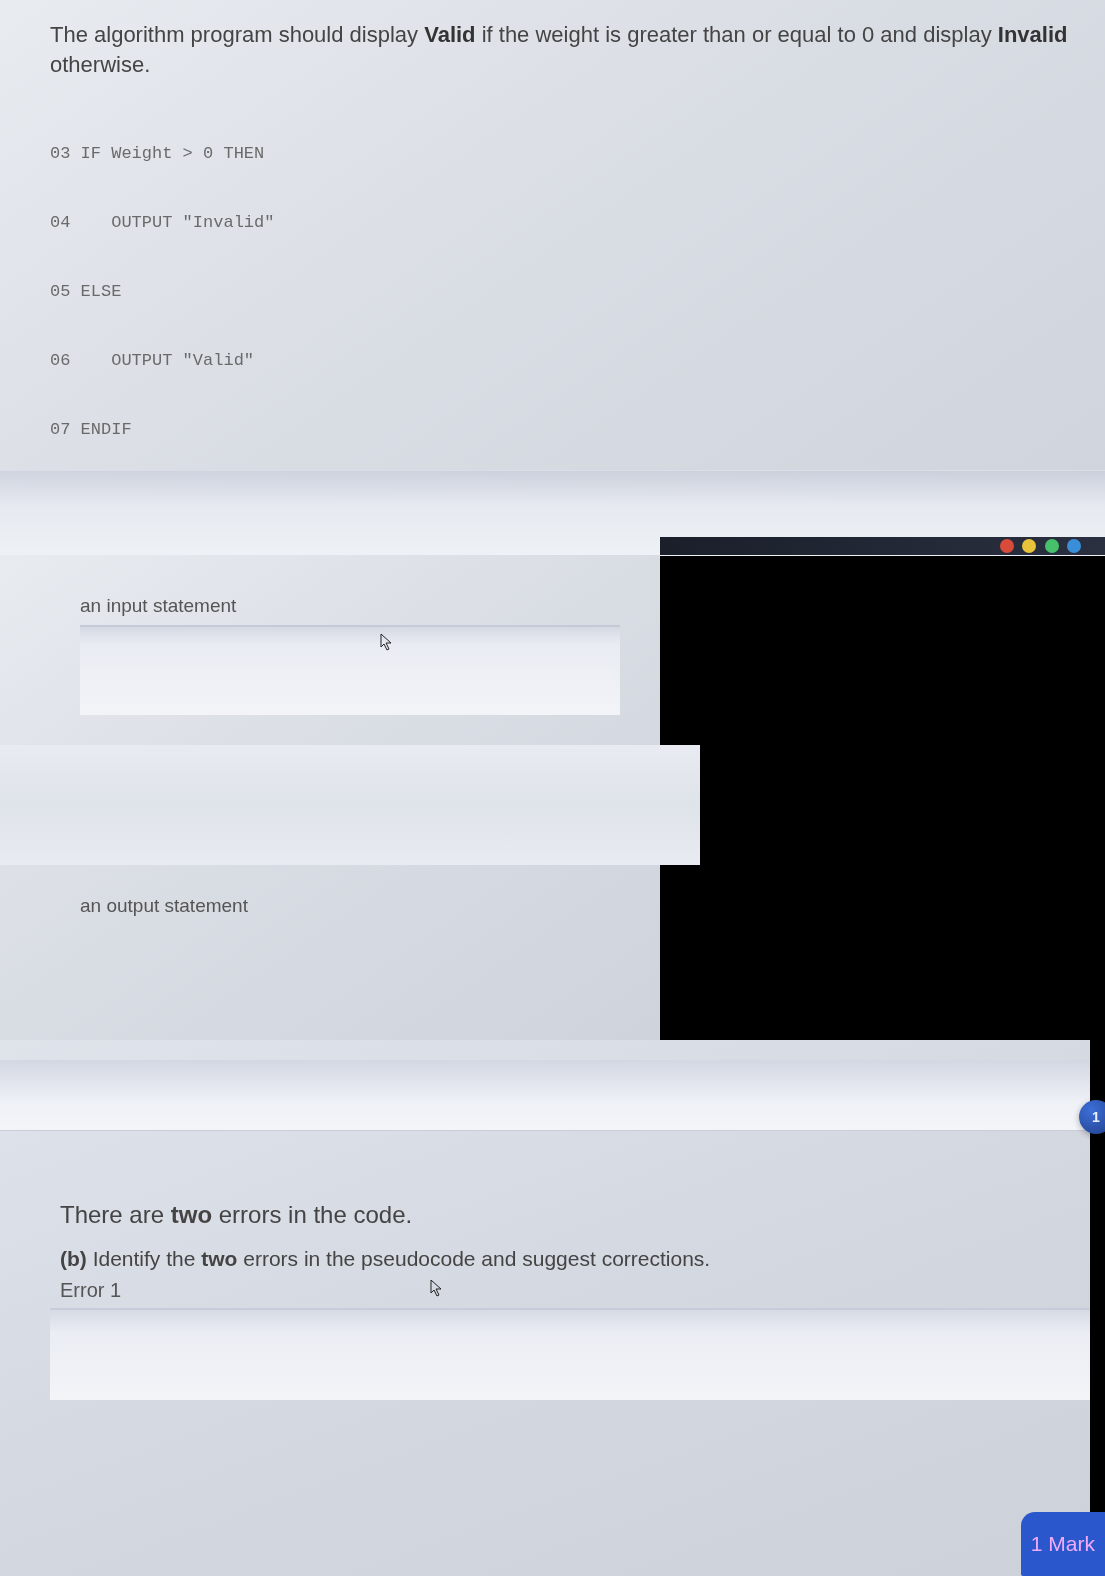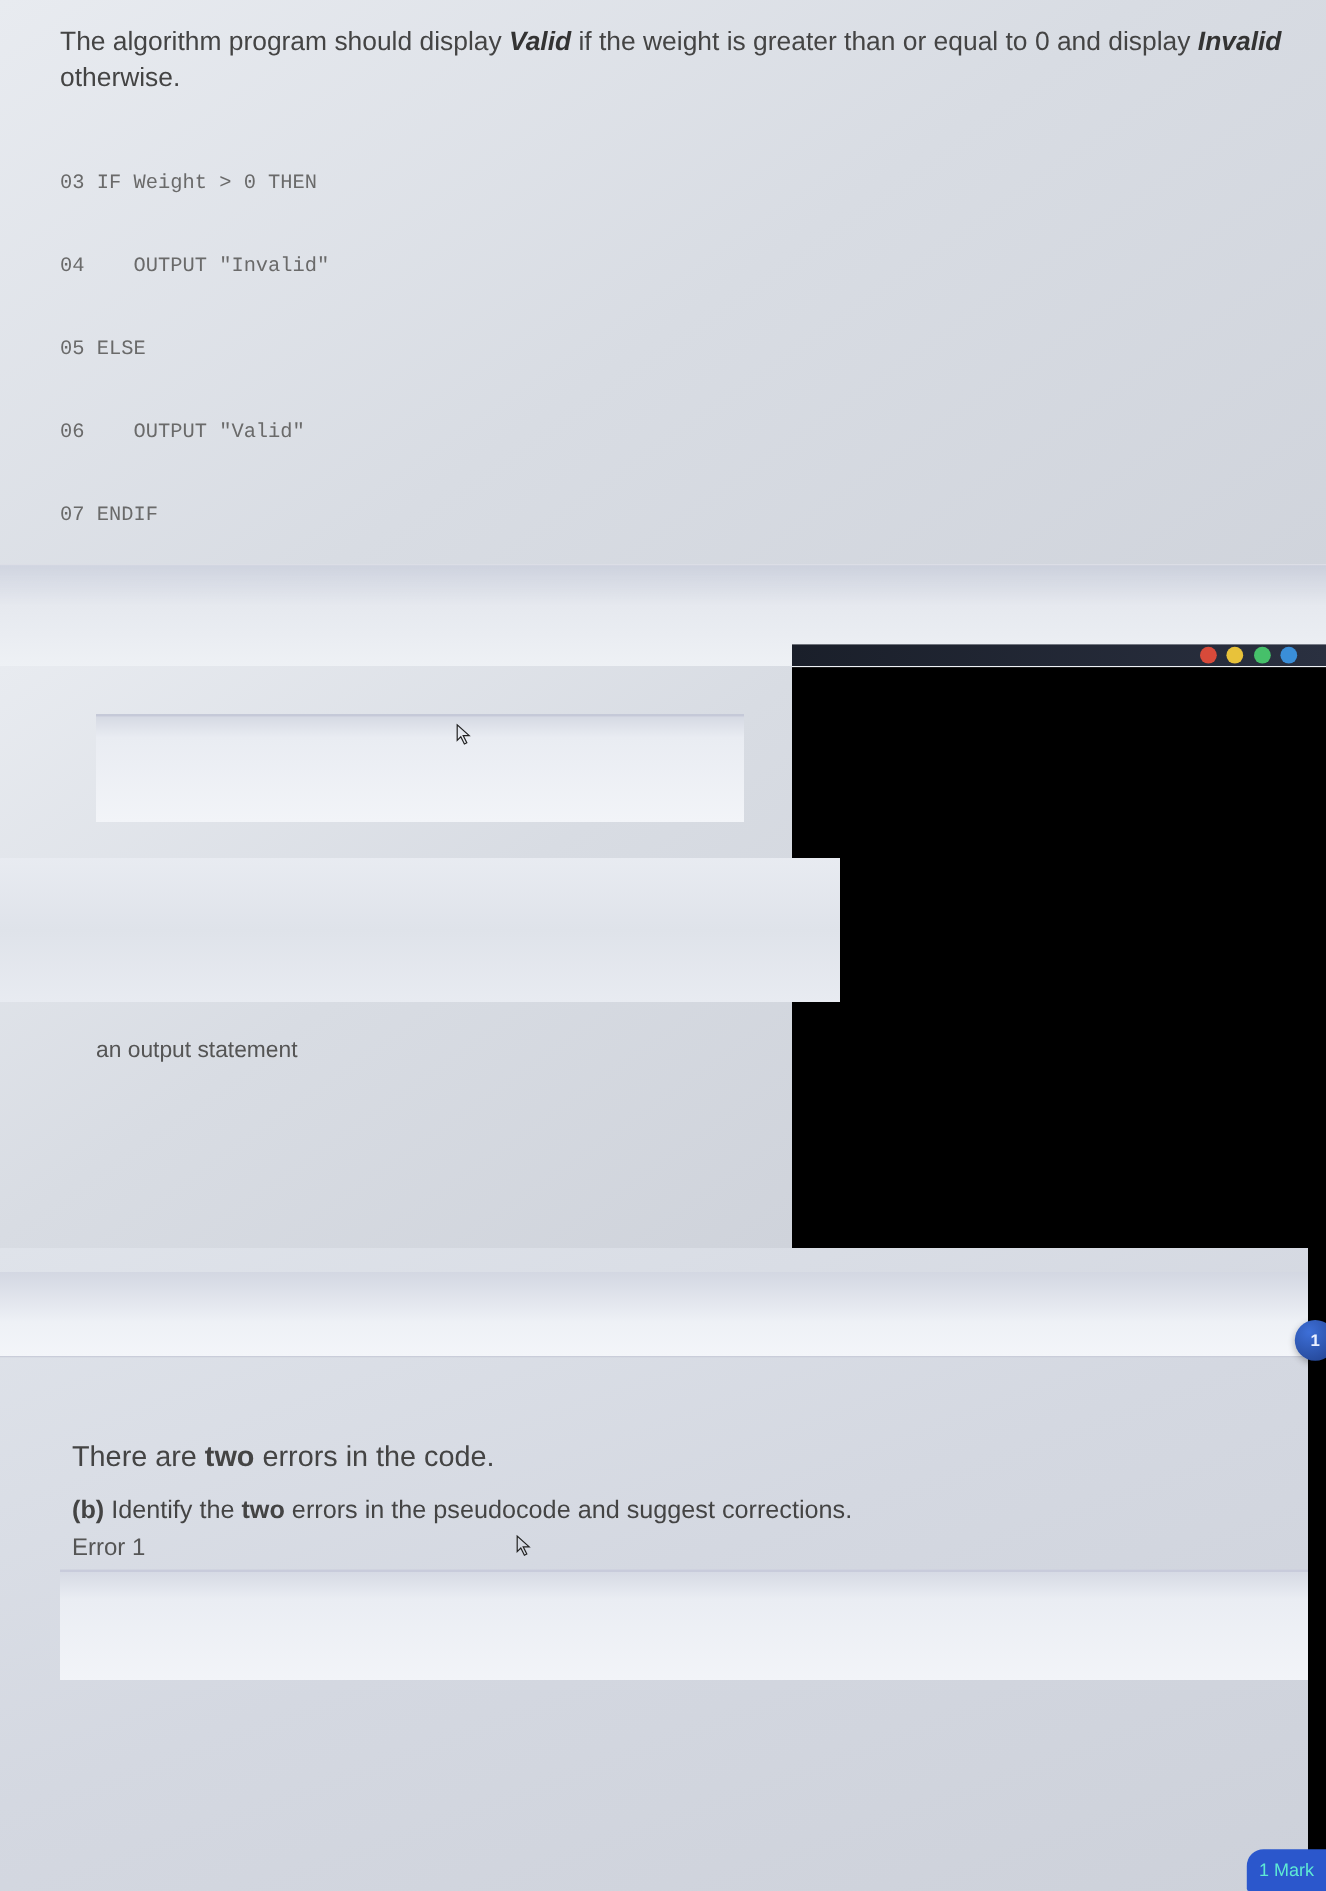--- a/index.html
+++ b/index.html
@@ -31,21 +31,21 @@
     font-weight: bold;
     color: #2b2b2b;
     margin: 0 0 20px 0;
   }
   .intro {
     font-size: 22px;
     color: #444;
     line-height: 1.35;
     margin-bottom: 18px;
   }
-  .intro b { font-weight: bold; color: #333; font-style: italic; }
+  .intro b { font-weight: bold; color: #333; }
   .code {
     font-family: "Courier New", monospace;
     font-size: 17px;
     color: #6a6a6a;
     line-height: 1.35;
     white-space: pre;
     margin-bottom: 18px;
   }
   .part-a {
     font-size: 21px;
@@ -161,23 +161,23 @@
     display: flex;
     align-items: center;
     justify-content: center;
     box-shadow: 0 2px 6px rgba(0,0,0,0.3);
   }
   .mark-pill {
     position: absolute;
     right: 0;
     bottom: 0;
     background: #2b57cc;
-    color: #5eead4;
-    font-size: 15px;
-    padding: 9px 10px;
+    color: #f0abfc;
+    font-size: 21px;
+    padding: 20px 10px;
     border-top-left-radius: 14px;
     border-bottom-left-radius: 2px;
   }
 
   .cursor-icon {
     display: inline-block;
     width: 14px;
     height: 18px;
     position: relative;
   }
@@ -210,20 +210,21 @@
 
   <div class="taskbar-hint">
     <span class="taskbar-dot" style="background:#d84a3a;margin-left:340px"></span>
     <span class="taskbar-dot" style="background:#e8c23a"></span>
     <span class="taskbar-dot" style="background:#46c06a"></span>
     <span class="taskbar-dot" style="background:#3a8ed8"></span>
   </div>
 </div>
 
 <div class="panel panel-mid">
+  <div class="label-text">an input statement</div>
   <div class="answer-box">
     <span class="cursor-glyph" style="left:300px; top:6px">
       <span class="cursor-icon"><svg viewBox="0 0 14 18">
             <path d="M1 1 L1 14 L4 11 L7 17 L9 16 L6 10 L11 10 Z" fill="none" stroke="#222" stroke-width="1"></path>
           </svg></span>
     </span>
   </div>
 
   <div class="gap"></div>
 

